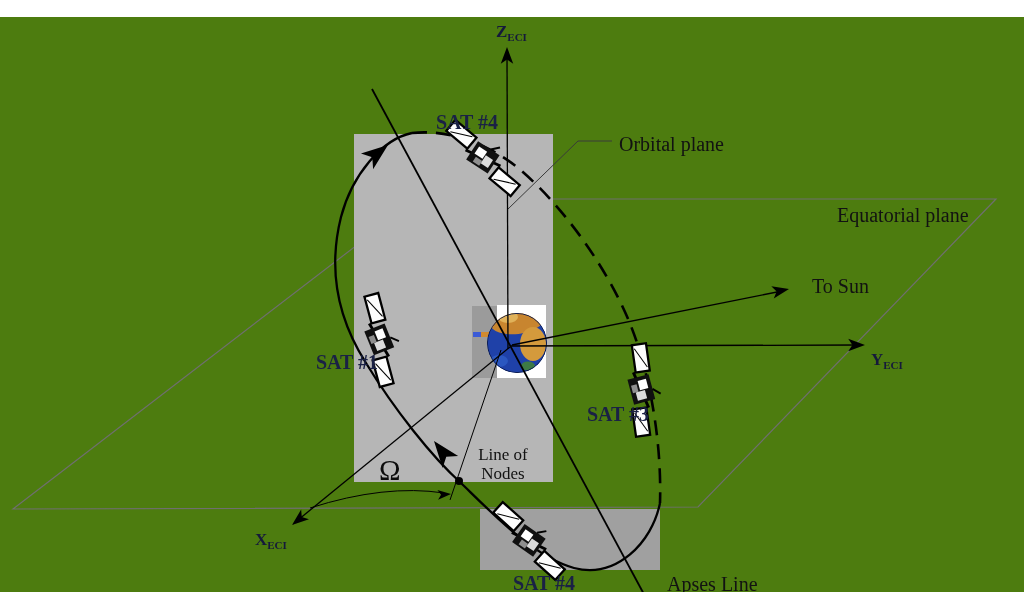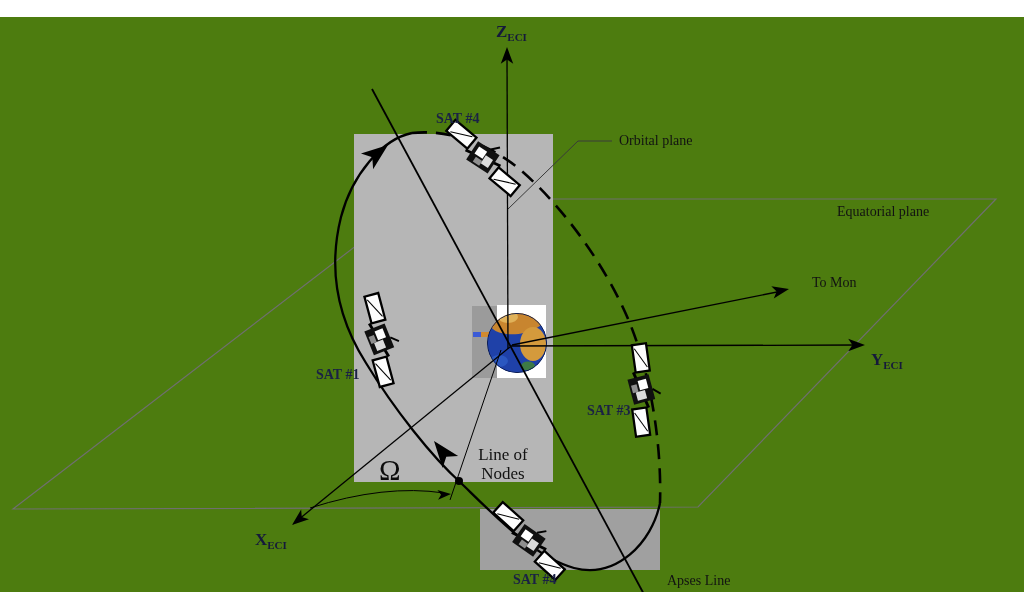--- a/index.html
+++ b/index.html
@@ -1,21 +1,21 @@
 <!DOCTYPE html>
 <html><head>
 <meta charset="utf-8">
 <style>
   html,body{margin:0;padding:0;background:#fff;}
   #figure{
     position:relative;width:1024px;height:592px;background:#4d7c0f;
     font-family:"Liberation Serif","DejaVu Serif",serif;overflow:hidden;margin-top:17px;
   }
   #figure svg{position:absolute;left:0;top:0;}
-  .lbl{position:absolute;color:#121212;font-size:14px;line-height:1.1;white-space:nowrap;}
+  .lbl{position:absolute;color:#121212;font-size:20px;line-height:1.1;white-space:nowrap;}
   .navy{color:#1a2145;font-weight:bold;}
   .axis{font-size:17px;font-weight:bold;color:#15193b;}
   .axis sub{font-size:11px;font-weight:bold;}
   .two-line{text-align:center;white-space:normal;font-size:17px;}
   .omega{font-size:29px;color:#0c0c0c;}
 </style>
 </head>
 <body>
 
 <div id="figure">
@@ -98,23 +98,23 @@
     <use href="#sat" transform="translate(483,141) rotate(33) scale(0.95)"></use>
     <use href="#sat" transform="translate(379,323) rotate(68) scale(0.95)"></use>
     <use href="#sat" transform="translate(641,373) rotate(75) scale(0.95)"></use>
     <use href="#sat" transform="translate(529,524) rotate(35) scale(0.95)"></use>
   </svg>
 
   <div class="lbl axis" style="left:496px;top:6px;"><span>Z</span><sub>ECI</sub></div>
   <div class="lbl navy" style="left:436px;top:94px;">SAT #4</div>
   <div class="lbl" style="left:619px;top:116px;">Orbital plane</div>
   <div class="lbl" style="left:837px;top:187px;">Equatorial plane</div>
-  <div class="lbl" style="left:812px;top:258px;">To Mon</div>
+  <div class="lbl" style="left:812px;top:258px;">To Sun</div>
   <div class="lbl axis" style="left:871px;top:334px;"><span>Y</span><sub>ECI</sub></div>
-  <div class="lbl navy" style="left:316px;top:350px;">SAT #1</div>
+  <div class="lbl navy" style="left:316px;top:334px;">SAT #1</div>
   <div class="lbl navy" style="left:587px;top:386px;">SAT #3</div>
   <div class="lbl two-line" style="left:470px;top:429px;width:66px;"><span>Line of</span><br><span>Nodes</span></div>
   <div class="lbl omega" style="left:379px;top:438px;">Ω</div>
   <div class="lbl axis" style="left:255px;top:514px;text-align:right;"><span>X</span><sub>ECI</sub></div>
   <div class="lbl navy" style="left:513px;top:555px;">SAT #4</div>
   <div class="lbl" style="left:667px;top:556px;">Apses Line</div>
 
 </div>
 
 </body></html>

